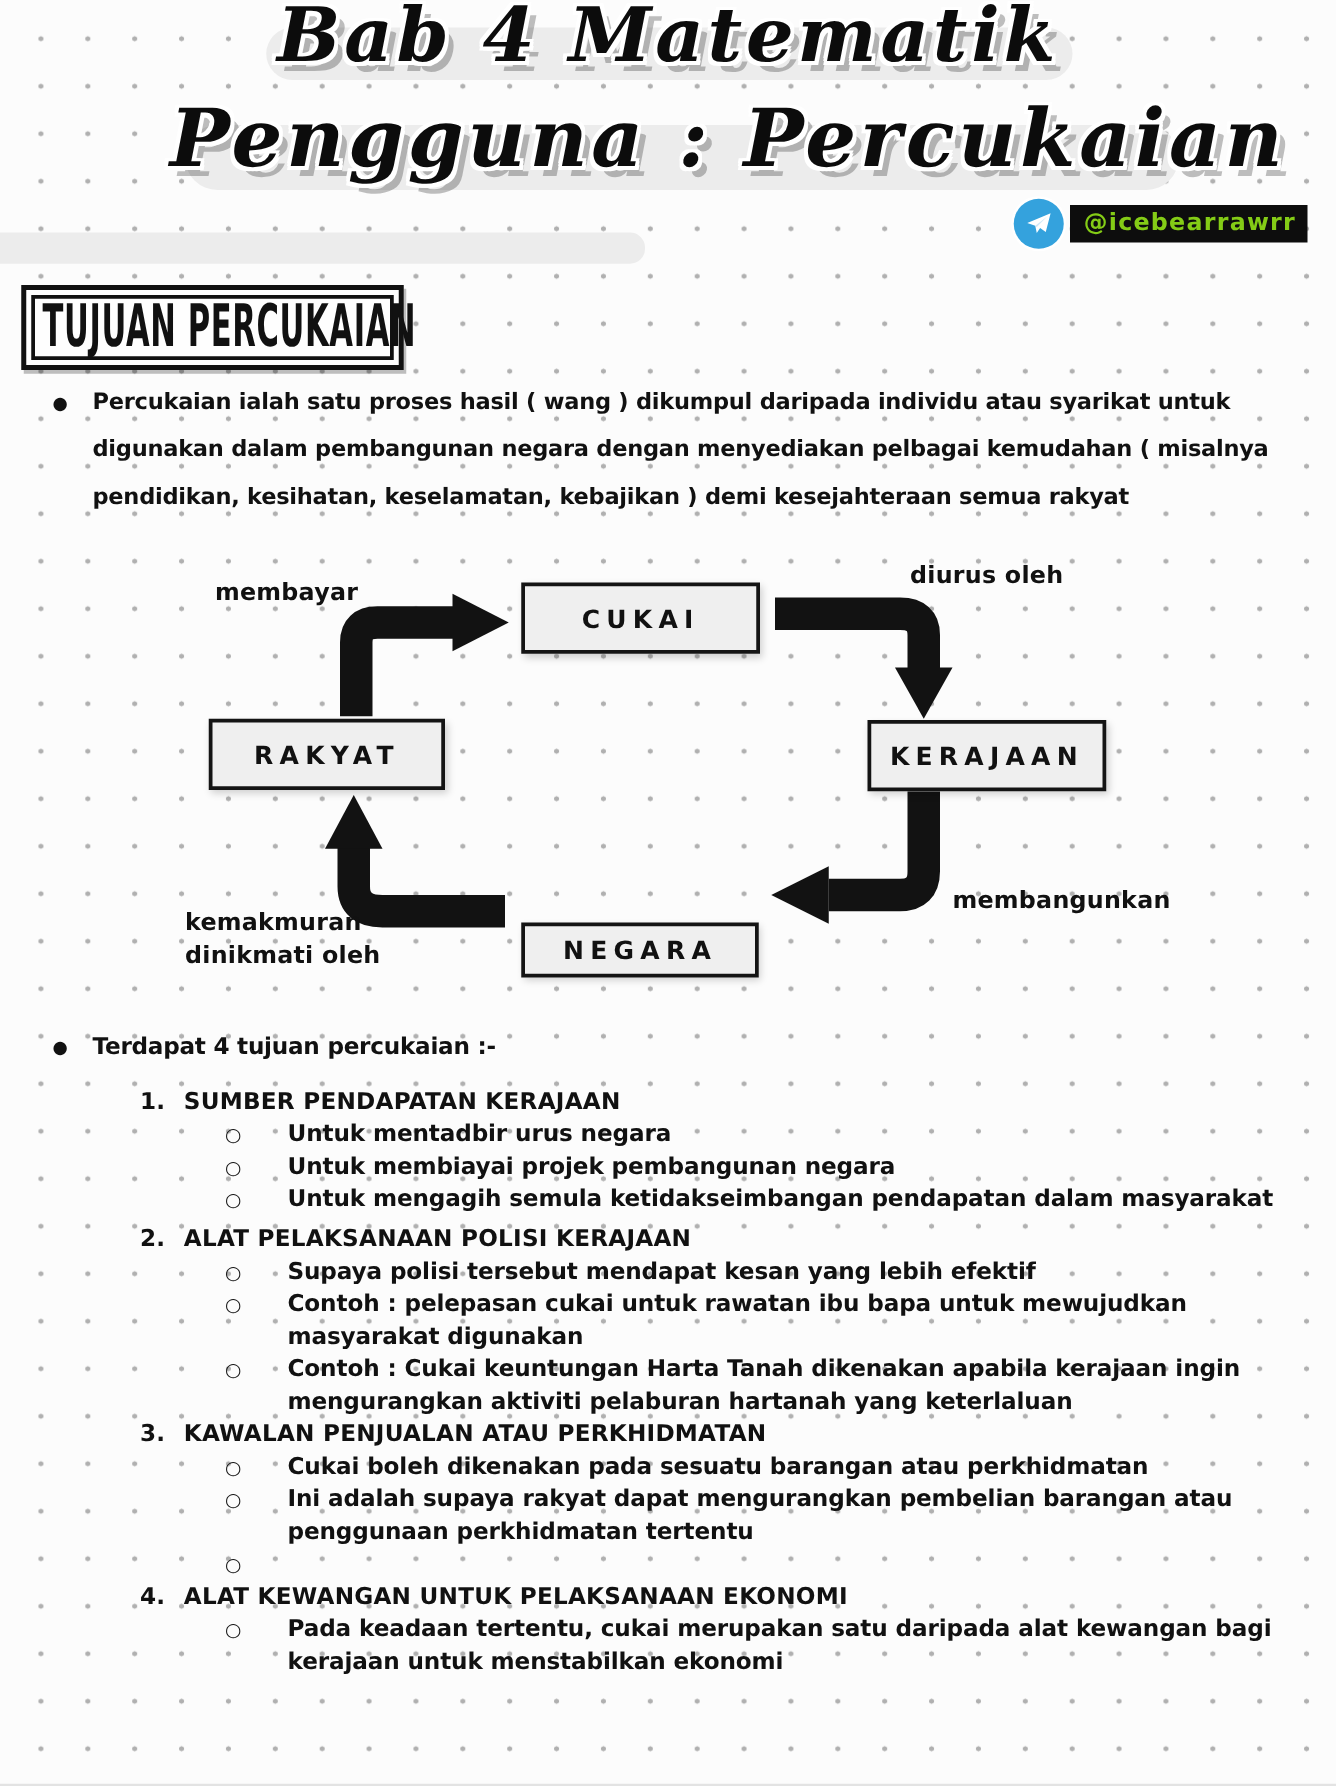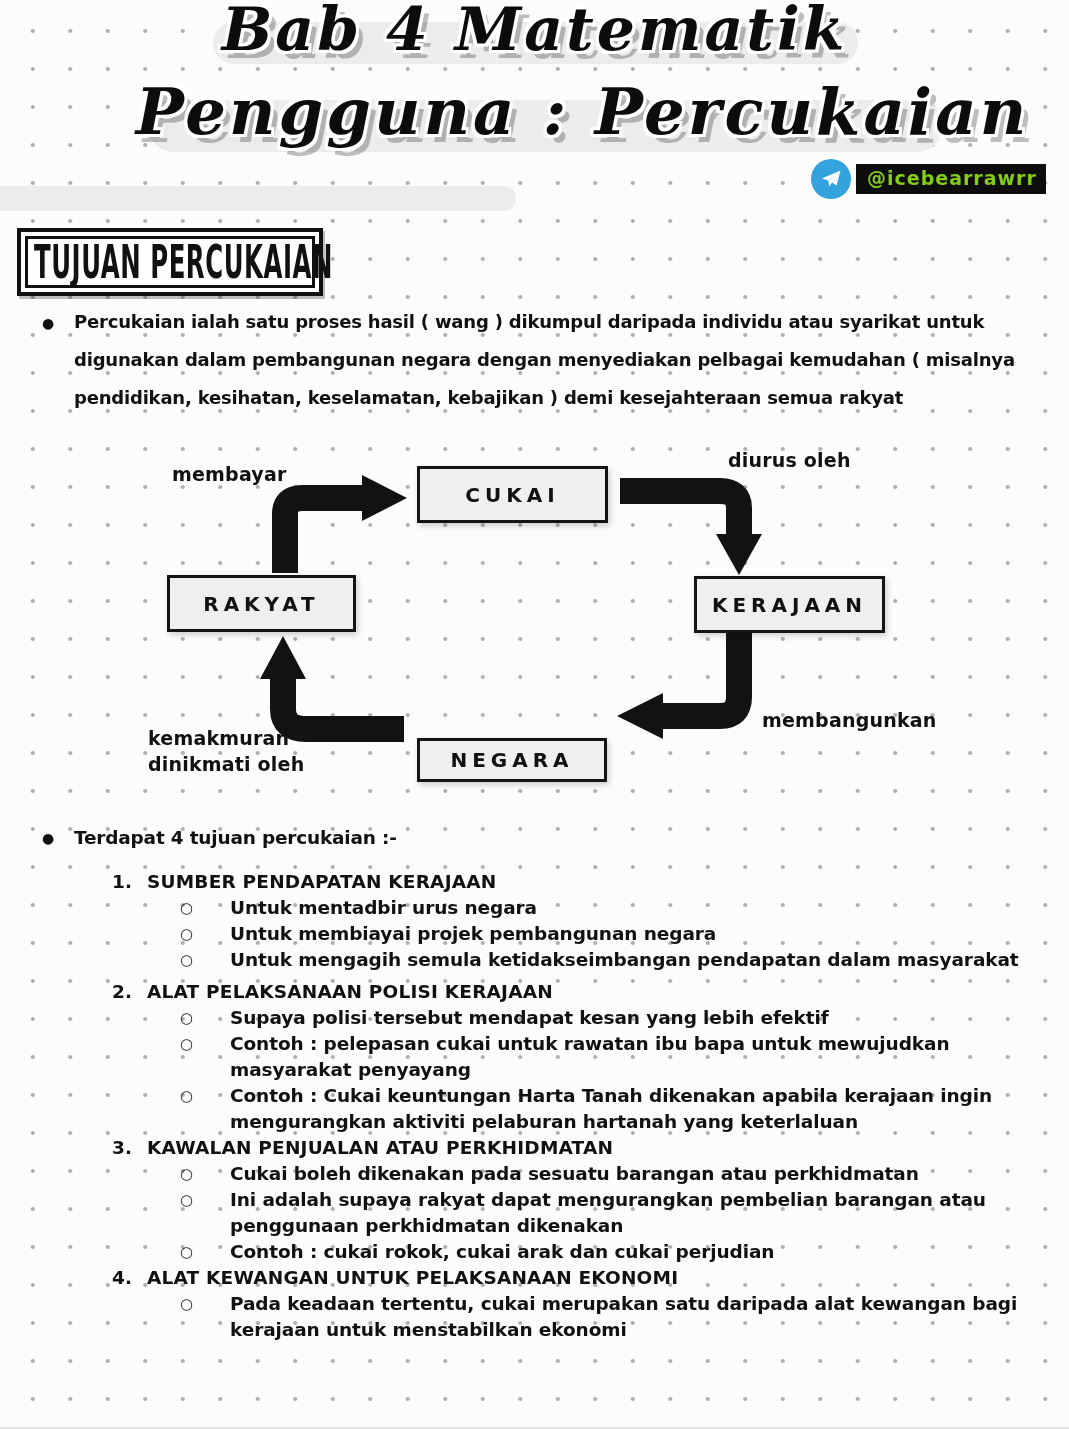--- a/index.html
+++ b/index.html
@@ -167,44 +167,43 @@
       <span class="gnum">2.</span>
       <span>ALAT PELAKSANAAN POLISI KERAJAAN</span>
     </div>
     <div class="goal-point">
       <span class="circ">○</span>
       <span class="ptext">Supaya polisi tersebut mendapat kesan yang lebih efektif</span>
     </div>
     <div class="goal-point">
       <span class="circ">○</span>
       <span class="ptext">Contoh : pelepasan cukai untuk rawatan ibu bapa untuk mewujudkan
-masyarakat penyayang</span>
+masyarakat digunakan</span>
     </div>
     <div class="goal-point">
       <span class="circ">○</span>
       <span class="ptext">Contoh : Cukai keuntungan Harta Tanah dikenakan apabila kerajaan ingin
 mengurangkan aktiviti pelaburan hartanah yang keterlaluan</span>
     </div>
 
     <div class="goal-title">
       <span class="gnum">3.</span>
       <span>KAWALAN PENJUALAN ATAU PERKHIDMATAN</span>
     </div>
     <div class="goal-point">
       <span class="circ">○</span>
       <span class="ptext">Cukai boleh dikenakan pada sesuatu barangan atau perkhidmatan</span>
     </div>
     <div class="goal-point">
       <span class="circ">○</span>
       <span class="ptext">Ini adalah supaya rakyat dapat mengurangkan pembelian barangan atau
-penggunaan perkhidmatan dikenakan</span>
-    </div>
-    <div class="goal-point">
-      <span class="circ">○</span>
-      <span class="ptext">Contoh : cukai rokok, cukai arak dan cukai perjudian</span>
+penggunaan perkhidmatan tertentu</span>
+    </div>
+    <div class="goal-point">
+      <span class="circ">○</span>
     </div>
 
     <div class="goal-title">
       <span class="gnum">4.</span>
       <span>ALAT KEWANGAN UNTUK PELAKSANAAN EKONOMI</span>
     </div>
     <div class="goal-point">
       <span class="circ">○</span>
       <span class="ptext">Pada keadaan tertentu, cukai merupakan satu daripada alat kewangan bagi
 kerajaan untuk menstabilkan ekonomi</span>

